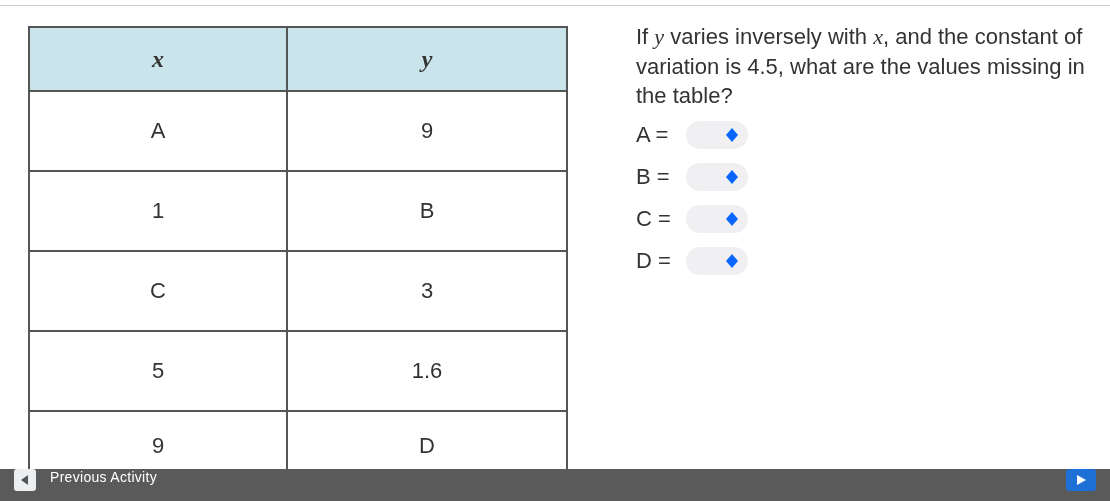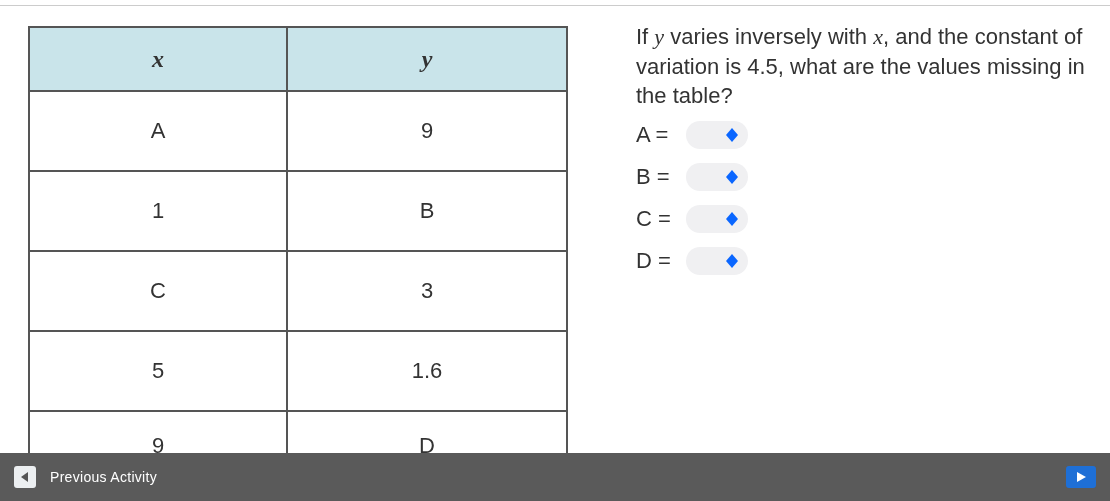--- a/index.html
+++ b/index.html
@@ -102,24 +102,23 @@
     justify-content: center;
     line-height: 0;
     cursor: pointer;
   }
   .stepper-ctrl svg { display: block; }
   .tri { fill: #0a66ff; }
 
   .bottom-bar {
     position: absolute;
     left: 0; right: 0; bottom: 0;
-    height: 48px;
+    height: 32px;
     background: #5a5a5a;
     display: flex;
-    align-items: center;
     padding: 0 14px;
     gap: 14px;
     color: #fff;
   }
   .nav-box {
     width: 22px; height: 22px;
     background: #eceff1;
     border-radius: 3px;
     display: flex; align-items: center; justify-content: center;
     cursor: pointer;

